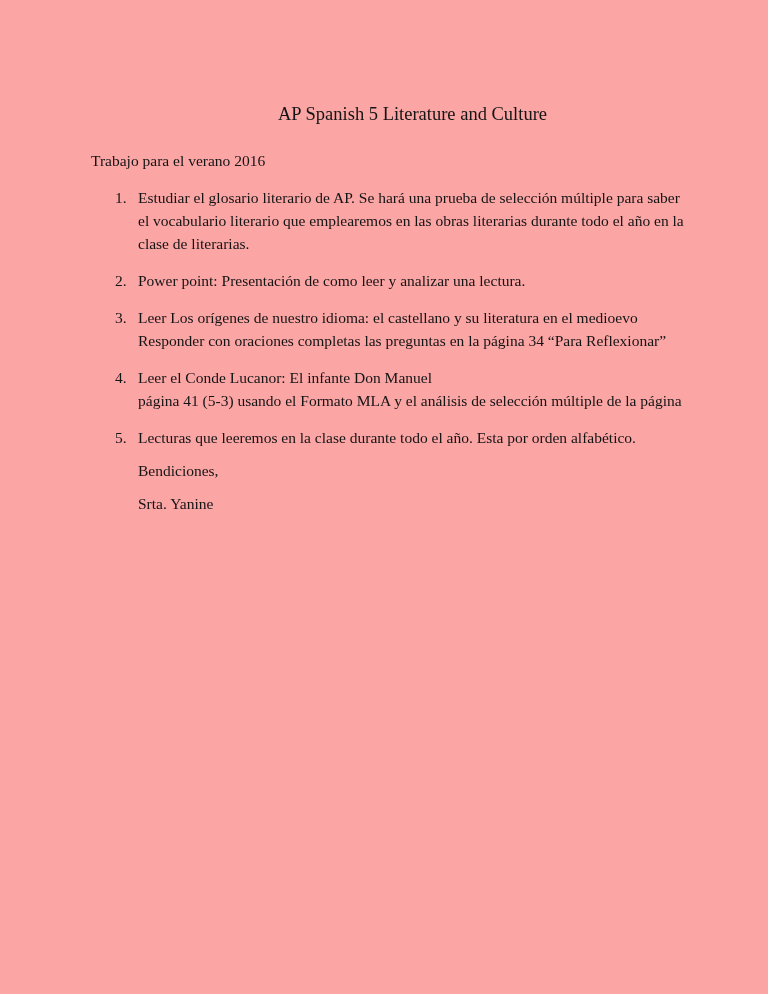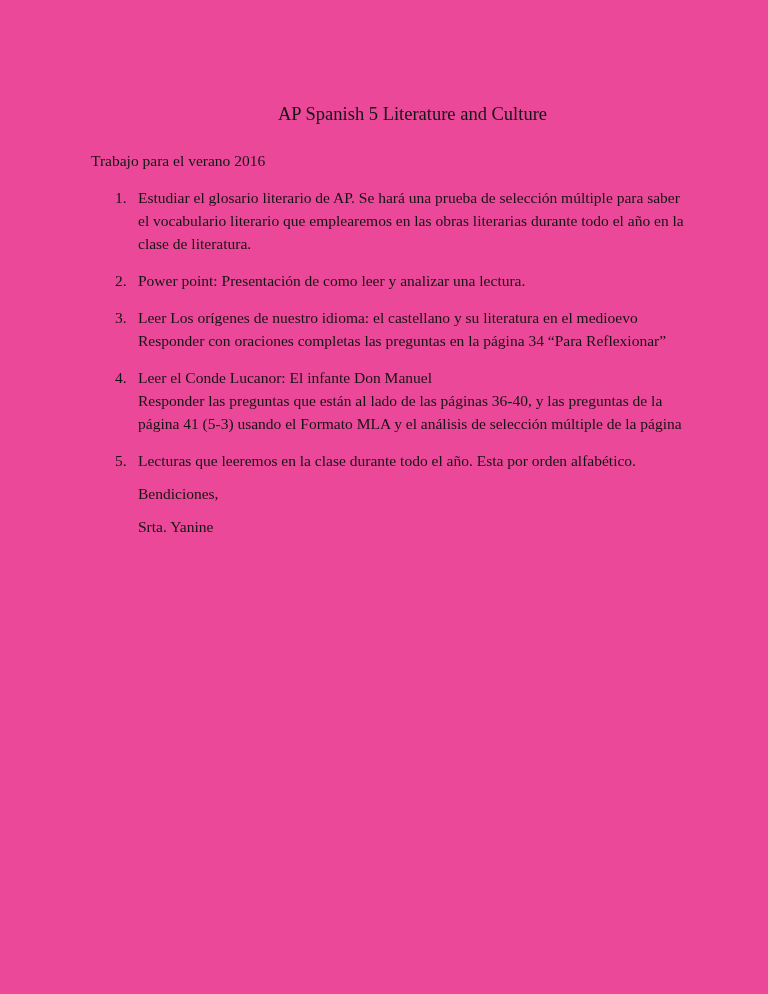--- a/index.html
+++ b/index.html
@@ -1,19 +1,19 @@
 <!DOCTYPE html>
 <html><head>
 <meta charset="utf-8">
 <style>
   html, body { margin: 0; padding: 0; background: #ffffff; }
   .page {
     width: 768px;
     height: 994px;
-    background: #ec4899;
+    background: #fca5a5;
     color: #141414;
     font-family: "Liberation Serif", serif;
     font-size: 15.5px;
     line-height: 23px;
     box-sizing: border-box;
     padding: 102px 34px 0 91px;
     overflow: hidden;
   }
   .title {
     margin: 0;
@@ -50,21 +50,21 @@
 
   <p class="heading">Trabajo para el verano 2016</p>
 
   <div class="list">
 
     <div class="list-item">
       <span class="item-number">1.</span>
       <div class="item-lines">
         <div>Estudiar el glosario literario de AP. Se hará una prueba de selección múltiple para saber</div>
         <div>el vocabulario literario que emplearemos en las obras literarias durante todo el año en la</div>
-        <div>clase de literatura.</div>
+        <div>clase de literarias.</div>
       </div>
     </div>
 
     <div class="list-item">
       <span class="item-number">2.</span>
       <div class="item-lines">
         <div>Power point: Presentación de como leer y analizar una lectura.</div>
       </div>
     </div>
 
@@ -73,21 +73,20 @@
       <div class="item-lines">
         <div>Leer Los orígenes de nuestro idioma: el castellano y su literatura en el medioevo</div>
         <div>Responder con oraciones completas las preguntas en la página 34 “Para Reflexionar”</div>
       </div>
     </div>
 
     <div class="list-item">
       <span class="item-number">4.</span>
       <div class="item-lines">
         <div>Leer el Conde Lucanor: El infante Don Manuel</div>
-        <div>Responder las preguntas que están al lado de las páginas 36-40, y las preguntas de la</div>
         <div>página 41 (5-3) usando el Formato MLA y el análisis de selección múltiple de la página</div>
       </div>
     </div>
 
     <div class="list-item">
       <span class="item-number">5.</span>
       <div class="item-lines">
         <div>Lecturas que leeremos en la clase durante todo el año. Esta por orden alfabético.</div>
       </div>
     </div>

